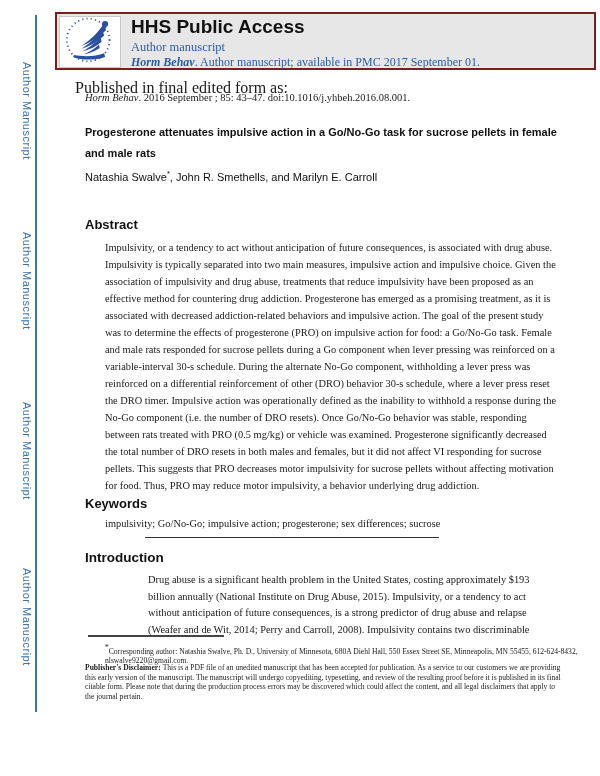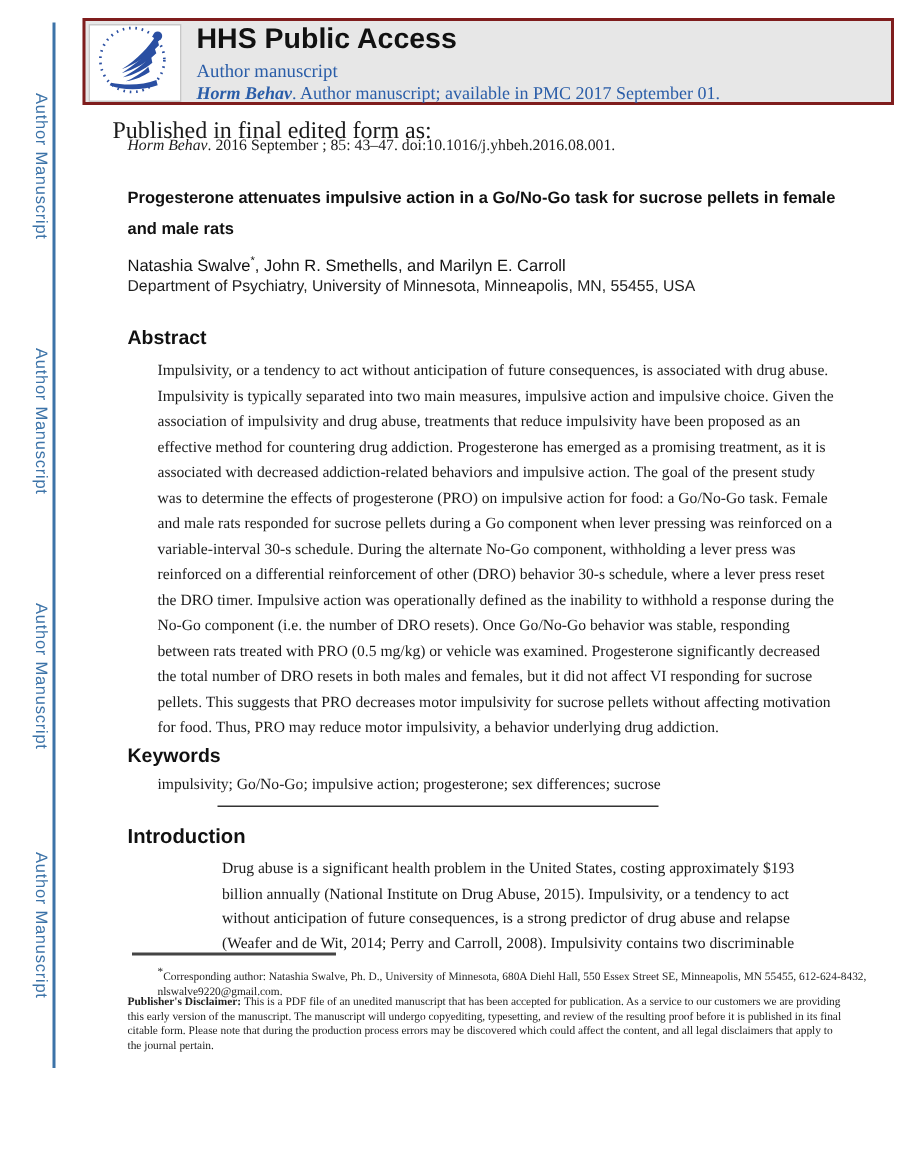--- a/index.html
+++ b/index.html
@@ -89,21 +89,20 @@
     <div class="banner-cite"><span class="it bold">Horm Behav</span><span>. Author manuscript; available in PMC 2017 September 01.</span></div>
   </div>
 
   <div class="pub1">Published in final edited form as:</div>
   <div class="pub2"><span class="it">Horm Behav</span><span>. 2016 September ; 85: 43–47. doi:10.1016/j.yhbeh.2016.08.001.</span></div>
 
   <div class="art-title">Progesterone attenuates impulsive action in a Go/No-Go task for sucrose pellets in female and male rats</div>
   <div class="authors">
     <span class="nm">Natashia Swalve</span><span class="sup">*</span><span>, </span><span class="nm">John R. Smethells</span><span>, and </span><span class="nm">Marilyn E. Carroll</span>
   </div>
-  <div class="affil">Department of Psychiatry, University of Minnesota, Minneapolis, MN, 55455, USA</div>
 
   <div class="h-sec h-abstract">Abstract</div>
   <div class="abstract-body">Impulsivity, or a tendency to act without anticipation of future consequences, is associated with drug abuse. Impulsivity is typically separated into two main measures, impulsive action and impulsive choice. Given the association of impulsivity and drug abuse, treatments that reduce impulsivity have been proposed as an effective method for countering drug addiction. Progesterone has emerged as a promising treatment, as it is associated with decreased addiction-related behaviors and impulsive action. The goal of the present study was to determine the effects of progesterone (PRO) on impulsive action for food: a Go/No-Go task. Female and male rats responded for sucrose pellets during a Go component when lever pressing was reinforced on a variable-interval 30-s schedule. During the alternate No-Go component, withholding a lever press was reinforced on a differential reinforcement of other (DRO) behavior 30-s schedule, where a lever press reset the DRO timer. Impulsive action was operationally defined as the inability to withhold a response during the No-Go component (i.e. the number of DRO resets). Once Go/No-Go behavior was stable, responding between rats treated with PRO (0.5 mg/kg) or vehicle was examined. Progesterone significantly decreased the total number of DRO resets in both males and females, but it did not affect VI responding for sucrose pellets. This suggests that PRO decreases motor impulsivity for sucrose pellets without affecting motivation for food. Thus, PRO may reduce motor impulsivity, a behavior underlying drug addiction.</div>
 
   <div class="h-sec h-keywords">Keywords</div>
   <div class="keywords-body">impulsivity; Go/No-Go; impulsive action; progesterone; sex differences; sucrose</div>
   <div class="kw-rule"></div>
 
   <div class="h-sec h-intro">Introduction</div>
   <div class="intro-body">Drug abuse is a significant health problem in the United States, costing approximately $193 billion annually (National Institute on Drug Abuse, 2015). Impulsivity, or a tendency to act without anticipation of future consequences, is a strong predictor of drug abuse and relapse (Weafer and de Wit, 2014; Perry and Carroll, 2008). Impulsivity contains two discriminable</div>

